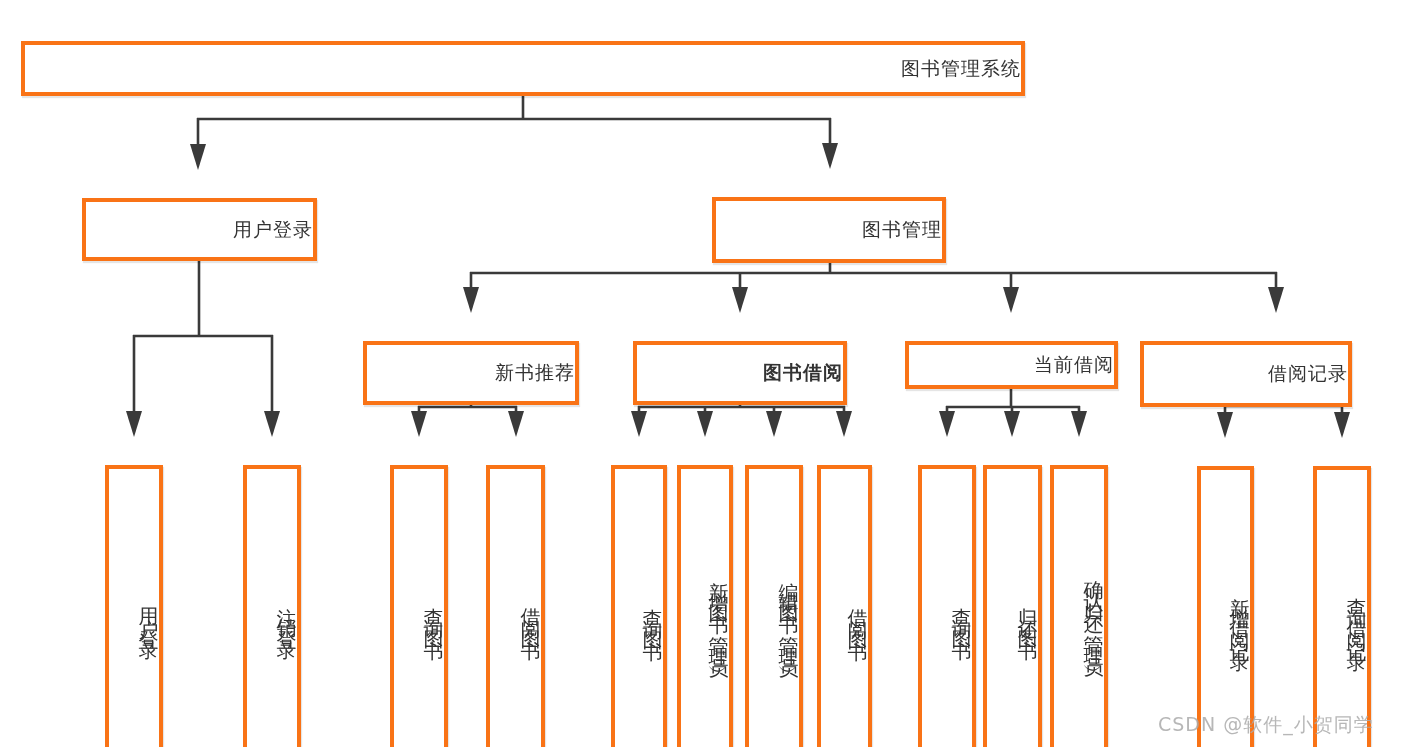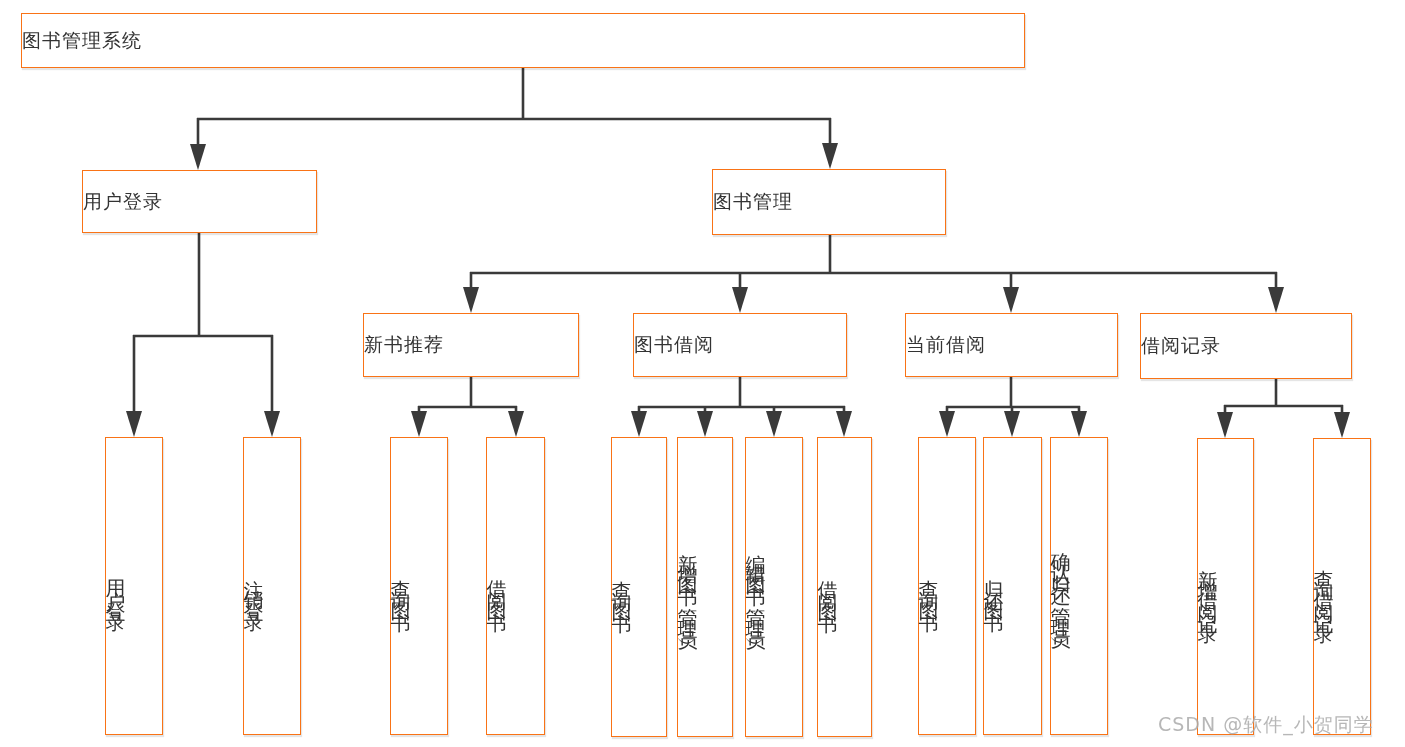--- a/index.html
+++ b/index.html
@@ -12,29 +12,30 @@
     font-family: "DejaVu Sans", "Liberation Sans", sans-serif;
   }
   #connectors {
     position: absolute;
     left: 0; top: 0;
     width: 1405px; height: 747px;
   }
   .box {
     position: absolute;
     box-sizing: border-box;
-    border: 1px solid #f97316;
+    border: 4px solid #f97316;
     background: #ffffff;
     display: flex;
     align-items: center;
-    justify-content: flex-start;
+    justify-content: flex-end;
     color: #333333;
     font-size: 19px;
     box-shadow: 1px 2px 1px rgba(0,0,0,0.10);
     z-index: 2;
+    margin-top: 28px;
   }
   .hbox span {
     white-space: nowrap;
     letter-spacing: 1px;
   }
   .vbox span {
     writing-mode: vertical-rl;
     text-orientation: mixed;
     letter-spacing: 11px;
     font-size: 20px;
@@ -136,24 +137,24 @@
   <div class="box hbox" style="left:82px; top:170px; width:235px; height:63px;">
     <span>用户登录</span>
   </div>
   <div class="box hbox" style="left:712px; top:169px; width:234px; height:66px;">
     <span>图书管理</span>
   </div>
 
   <div class="box hbox" style="left:363px; top:313px; width:216px; height:64px;">
     <span>新书推荐</span>
   </div>
-  <div class="box hbox" style="left:633px; top:313px; width:214px; height:64px;">
+  <div class="box hbox" style="left:633px; top:313px; width:214px; height:64px;font-weight:bold;">
     <span>图书借阅</span>
   </div>
-  <div class="box hbox" style="left:905px; top:313px; width:213px; height:64px;">
+  <div class="box hbox" style="left:905px; top:313px; width:213px; height:48px;">
     <span>当前借阅</span>
   </div>
   <div class="box hbox" style="left:1140px; top:313px; width:212px; height:66px;">
     <span>借阅记录</span>
   </div>
 
   <div class="box vbox" style="left:105px; top:437px; width:58px; height:298px;">
     <span>用户登录</span>
   </div>
   <div class="box vbox" style="left:243px; top:437px; width:58px; height:298px;">

